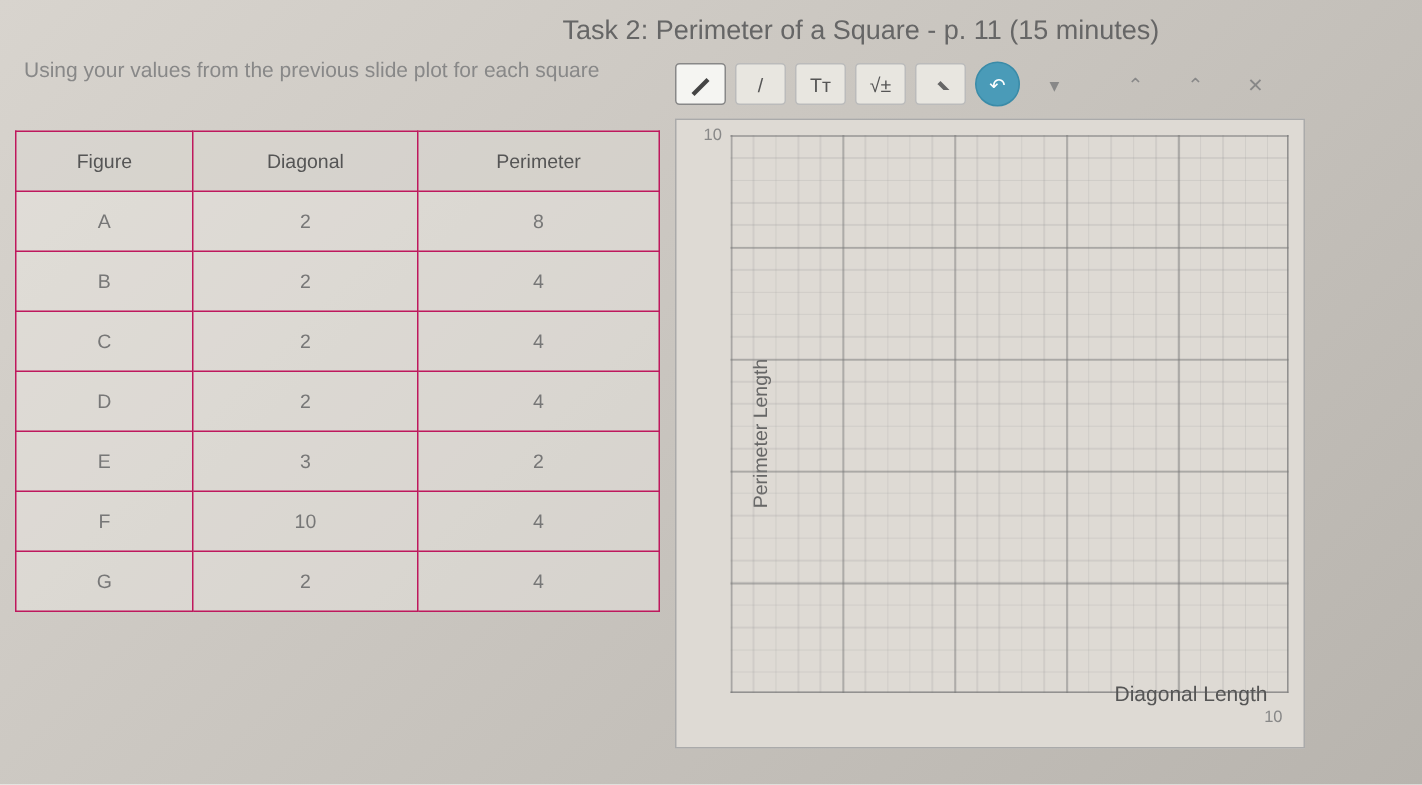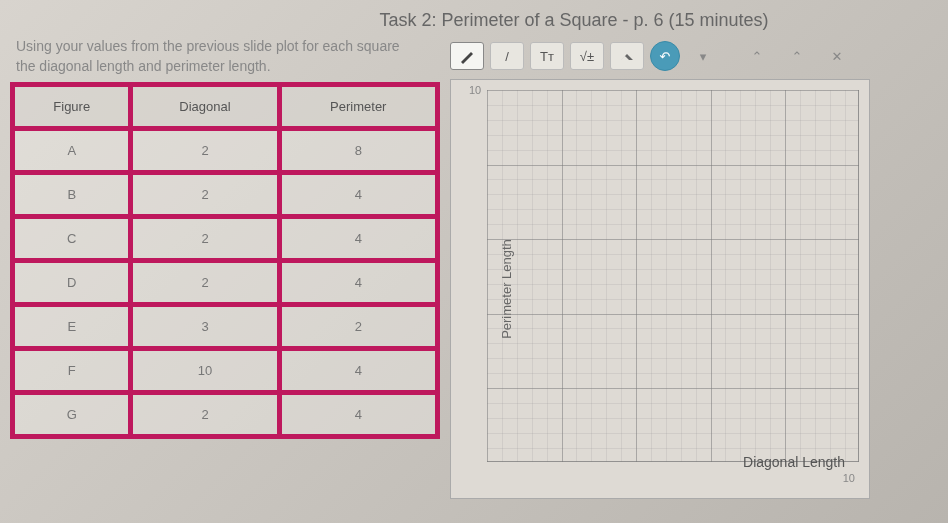--- a/index.html
+++ b/index.html
@@ -18,30 +18,30 @@
     font-size: 18px;
     color: #666;
     font-weight: normal;
   }
   .content { display: flex; padding: 0 10px; gap: 10px; }
   .left { flex: 0 0 430px; }
   .instruction {
     font-size: 14px;
     color: #888;
     line-height: 1.4;
-    margin-bottom: 6px;
+    margin-bottom: 30px;
     padding-left: 6px;
   }
   table {
     border-collapse: collapse;
     width: 100%;
     background: rgba(240,238,232,0.4);
   }
   th, td {
-    border: 5px solid #be185d;
+    border: 1px solid #be185d;
     padding: 12px 8px;
     text-align: center;
     font-size: 13px;
     color: #666;
     height: 38px;
   }
   th {
     font-weight: normal;
     background: rgba(200,196,190,0.3);
     color: #555;
@@ -117,27 +117,26 @@
   .xmax {
     position: absolute;
     right: 14px; bottom: 14px;
     font-size: 11px; color: #888;
   }
   .spacer { flex: 0 0 8px; }
 </style>
 </head>
 <body>
 
-<div class="title">Task 2: Perimeter of a Square - p. 6 (15 minutes)</div>
+<div class="title">Task 2: Perimeter of a Square - p. 11 (15 minutes)</div>
 
 <div class="content">
   <div class="left">
     <div class="instruction">
       <span>Using your values from the previous slide plot for each square</span><br>
-      <span>the diagonal length and perimeter length.</span>
     </div>
     <table>
       <thead>
         <tr>
           <th>Figure</th>
           <th>Diagonal</th>
           <th>Perimeter</th>
         </tr>
       </thead>
       <tbody>

